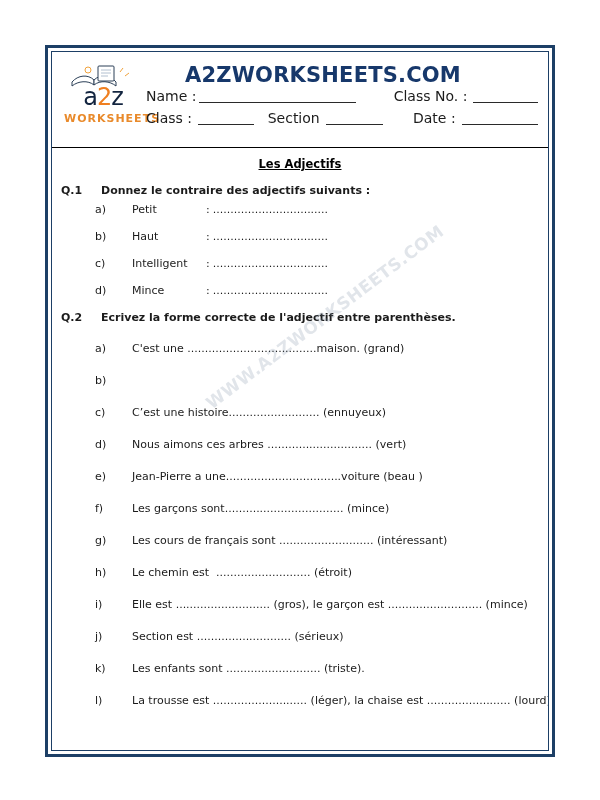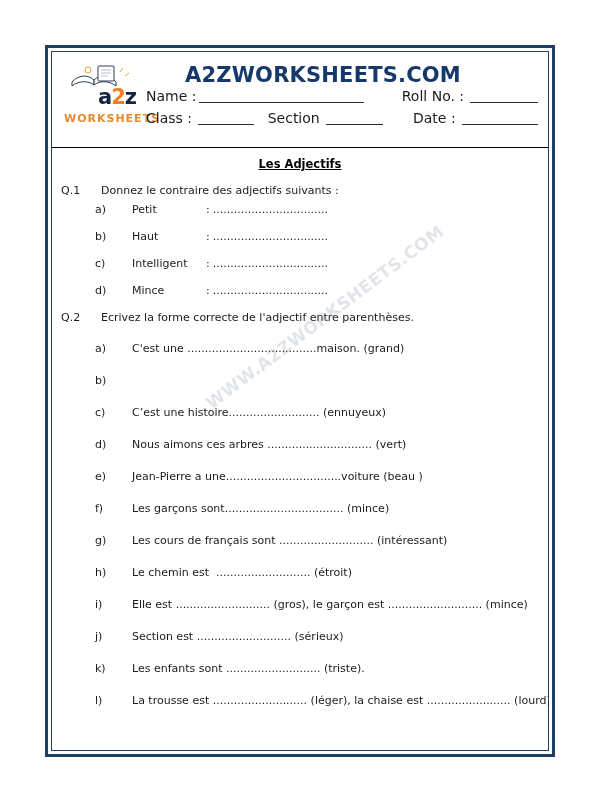--- a/index.html
+++ b/index.html
@@ -72,26 +72,26 @@
   }
   .logo-books {
     position: absolute;
     left: 4px;
     top: 0px;
     width: 70px;
     height: 26px;
   }
   .logo-word {
     position: absolute;
-    left: 16px;
+    left: 2px;
     top: 20px;
     width: 74px;
     text-align: center;
-    font-size: 21px;
-    font-weight: bold;
+    font-size: 24px;
+    font-weight: normal;
     color: #12243f;
     line-height: 27px;
     letter-spacing: -1px;
   }
   .logo-word .mid {
     color: #ef7f20;
   }
   .logo-sub {
     position: absolute;
     left: 0;
@@ -147,20 +147,21 @@
     margin: 9px 0 0 0;
     text-decoration: underline;
   }
 
   .q-block { margin-top: 13px; }
   .q-line {
     display: flex;
     font-size: 11px;
     color: #1b1b1b;
     padding-left: 9px;
+    font-weight: bold;
   }
   .q-num {
     width: 40px;
     flex: 0 0 40px;
     font-size: 11px;
   }
   .q-text { flex: 1; }
 
   .items { margin-top: 6px; }
   .item {
@@ -227,21 +228,21 @@
           <div class="logo-word"><span>a</span><span class="mid">2</span><span>z</span></div>
           <div class="logo-sub">WORKSHEETS</div>
         </div>
 
         <div class="brand-title">A2ZWORKSHEETS.COM</div>
 
         <div class="fields">
           <div class="field-row">
             <span class="fld-label">Name :</span>
             <span class="rule name"></span>
-            <span class="fld-label" style="margin-left:38px;">Roll No. :</span>
+            <span class="fld-label" style="margin-left:38px;">Class No. :</span>
             <span class="rule roll"></span>
           </div>
           <div class="field-row">
             <span class="fld-label">Class :</span>
             <span class="rule class"></span>
             <span class="fld-label" style="margin-left:14px;">Section</span>
             <span class="rule section"></span>
             <span class="fld-label" style="margin-left:30px;">Date :</span>
             <span class="rule date"></span>
           </div>

